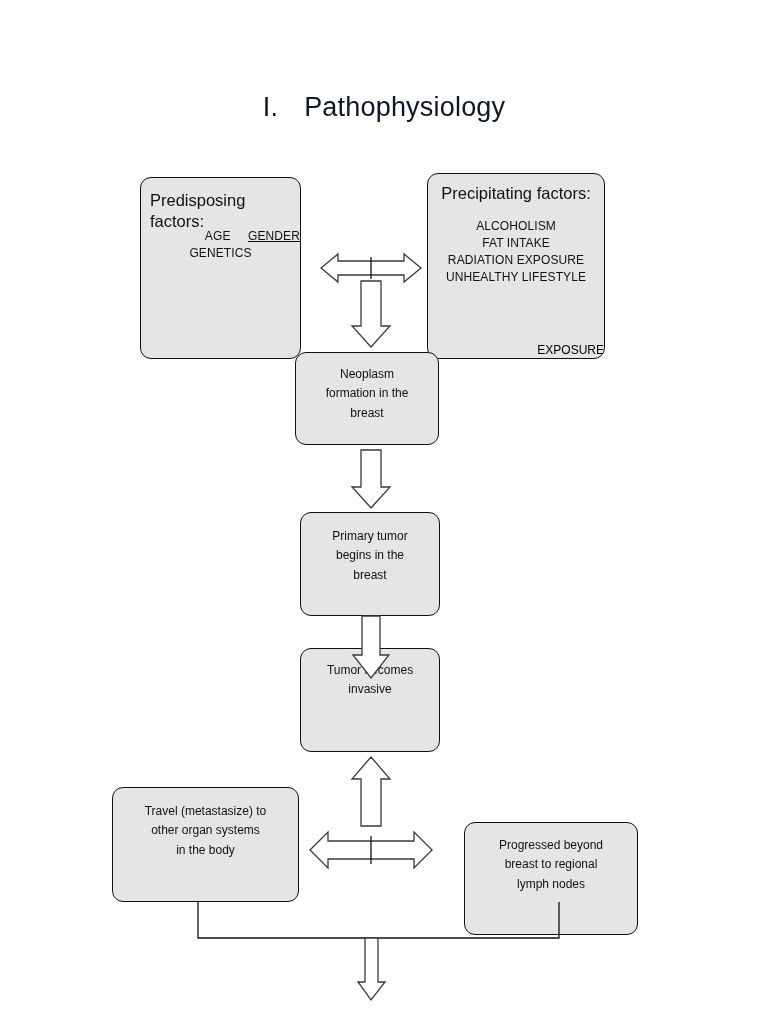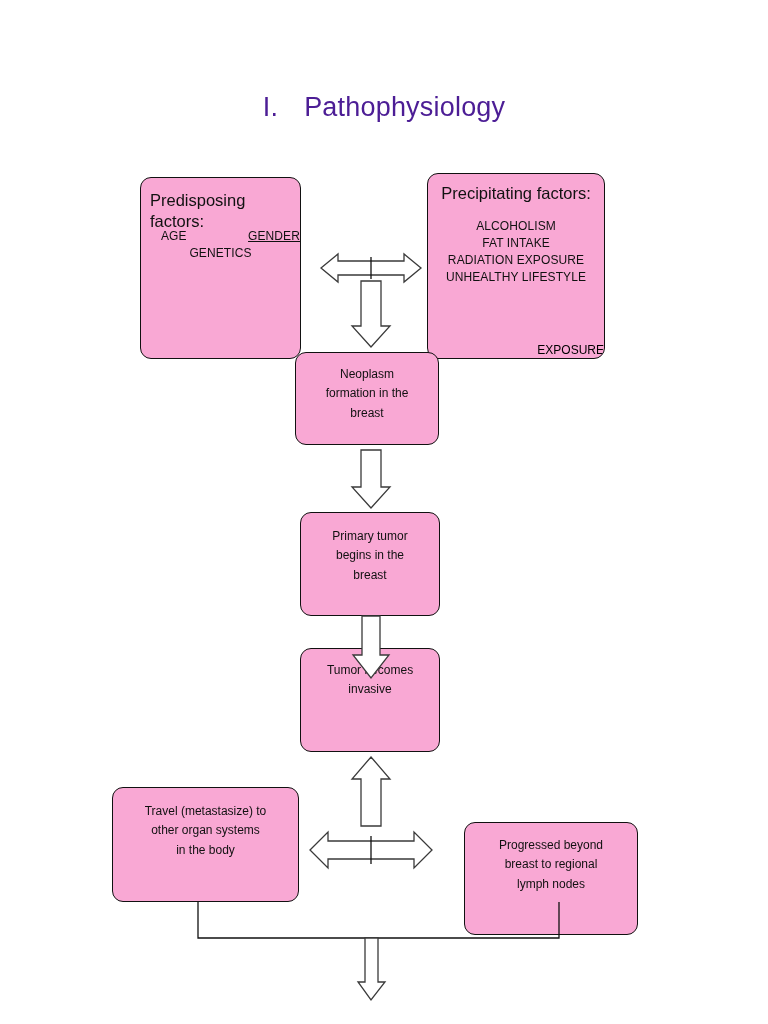--- a/index.html
+++ b/index.html
@@ -22,32 +22,32 @@
   
   .title {
     position: absolute;
     left: 0;
     top: 92px;
     width: 768px;
     text-align: center;
     font-size: 27px;
     font-weight: 400;
     letter-spacing: 0.2px;
-    color: #4c1d95;
+    color: #0f172a;
     white-space: pre;
   }
   .title .numeral { margin-right: 26px; }
 
   
   .box {
     position: absolute;
     box-sizing: border-box;
     border: 1.2px solid #111111;
     border-radius: 11px;
-    background: #f9a8d4;
+    background: #e5e5e5;
     overflow: hidden;
   }
   .box .inner {
     position: absolute;
     left: 0; right: 0;
     text-align: center;
   }
   .head {
     font-size: 16.5px;
     line-height: 1.25;
@@ -70,21 +70,21 @@
   #box-precipitating{ left:427px;  top:173px; width:178px; height:186px;padding-left:16px; }
   #box-neoplasm     { left:295px;  top:352px; width:144px; height:93px;  z-index: 6; }
   #box-primary      { left:300px;  top:512px; width:140px; height:104px; }
   #box-invasive     { left:300px;  top:648px; width:140px; height:104px; }
   #box-travel       { left:112px;  top:787px; width:187px; height:115px; }
   #box-progressed   { left:464px;  top:789px; width:174px; height:113px;margin-top:33px; }
 
   #box-predisposing .inner.head        { top:12px;  text-align:left; padding-left:9px; }
   #box-predisposing .inner.body-lines  { top:50px; }
   #box-predisposing .row               { display:flex; justify-content:center; }
-  #box-predisposing .row .c1           { width:74px; text-align:left; padding-left:20px; }
+  #box-predisposing .row .c1           { width:74px; text-align:right; padding-left:20px; }
   #box-predisposing .row .c2           { width:74px; text-align:right;text-decoration:underline; }
 
   #box-precipitating .inner.head       { top:9px; }
   #box-precipitating .inner.body-lines { top:44px; }
   #box-precipitating .inner.tail       { top:169px; font-size:12px;text-align:right; }
 
   #box-neoplasm   .inner { top:12px; }
   #box-primary    .inner { top:14px; }
   #box-invasive   .inner { top:12px; }
   #box-travel     .inner { top:14px; }

